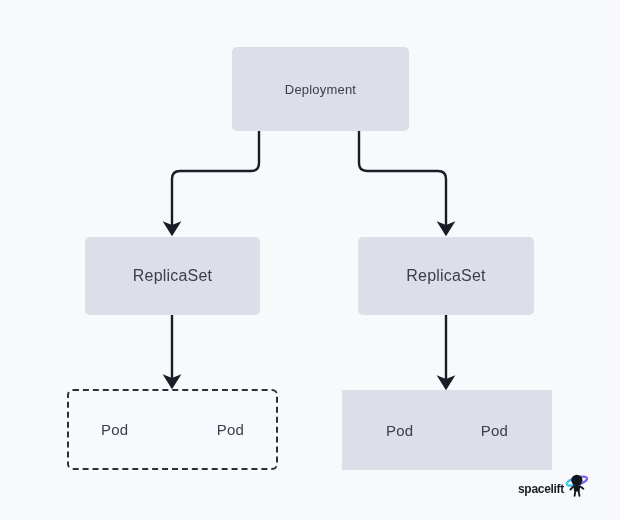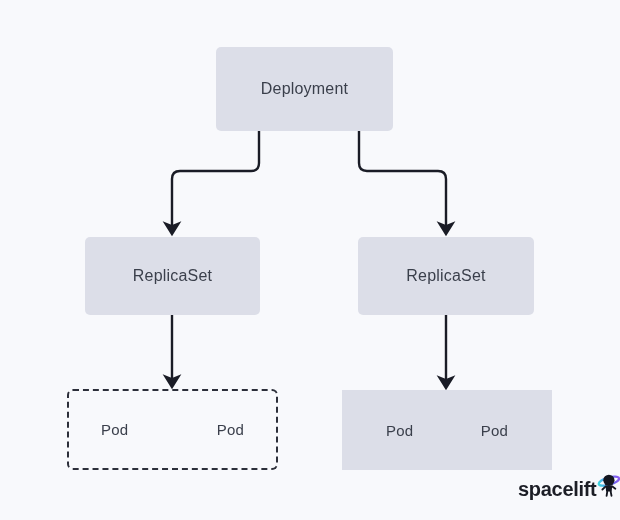--- a/index.html
+++ b/index.html
@@ -36,25 +36,25 @@
     background: #dcdee8;
     border: none;
   }
   .node-dashed {
     background: transparent;
     border: 2px dashed #2c2f3a;
     border-radius: 6px;
   }
 
   .node-deployment {
-    left: 216px;
+    left: 232px;
     top: 47px;
     width: 177px;
     height: 84px;
-    font-size: 16px;
+    font-size: 13px;
   }
   .node-replicaset-left {
     left: 85px;
     top: 237px;
     width: 175px;
     height: 78px;
     font-size: 16px;
   }
   .node-replicaset-right {
     left: 358px;
@@ -106,21 +106,21 @@
   
   .logo {
     position: absolute;
     left: 518px;
     top: 478px;
     display: flex;
     align-items: center;
     gap: 0px;
   }
   .logo-text {
-    font-size: 20px;
+    font-size: 12px;
     font-weight: 700;
     color: #1c1e26;
     letter-spacing: -0.3px;
     line-height: 1;
   }
   .logo-mark {
     width: 28px;
     height: 28px;
     margin-left: -2px;
     margin-top: -6px;

